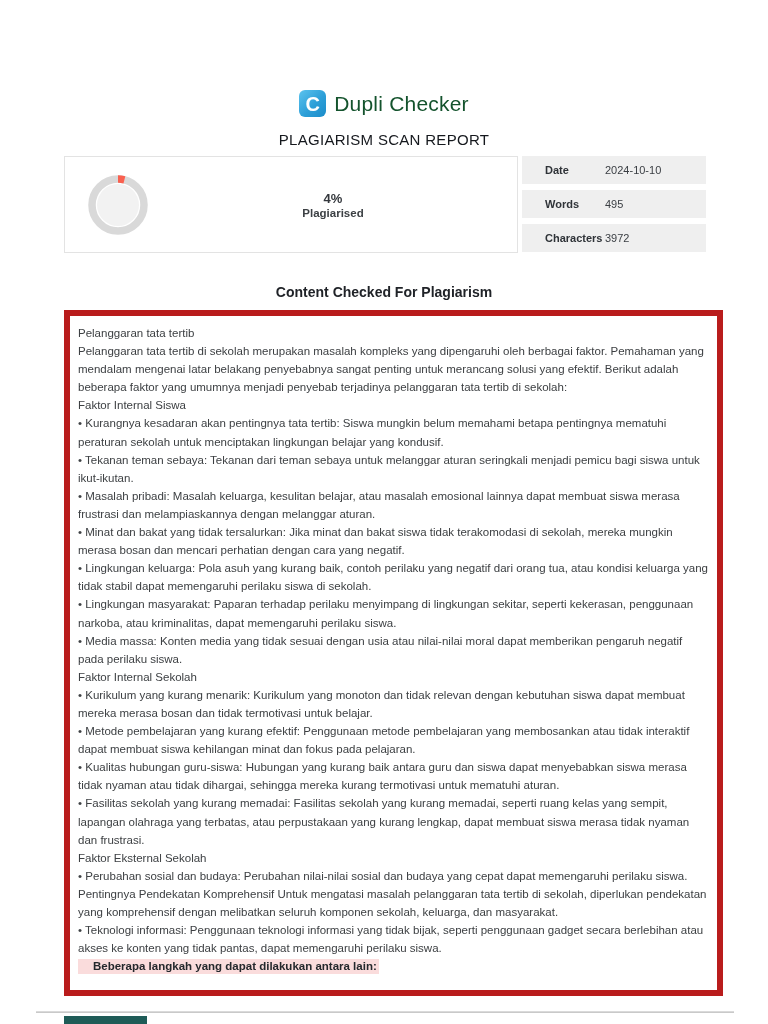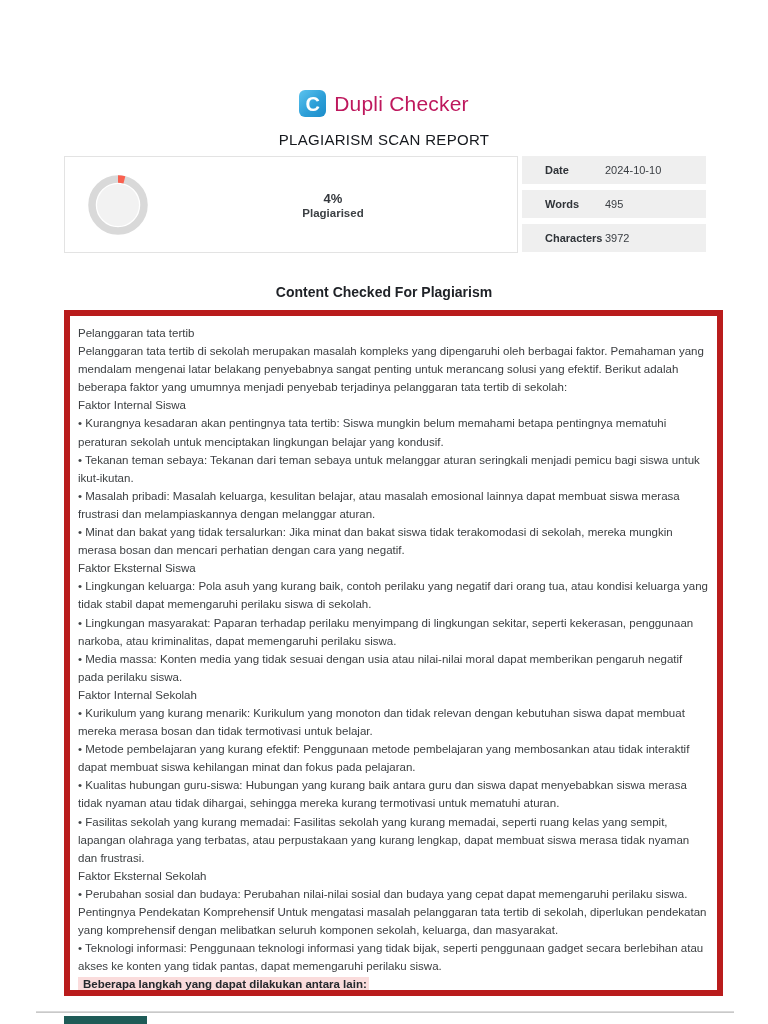--- a/index.html
+++ b/index.html
@@ -3,21 +3,21 @@
 <meta charset="utf-8">
 <style>
   * { margin:0; padding:0; box-sizing:border-box; }
   html,body { width:768px; height:1024px; background:#ffffff; }
   body { font-family:"Liberation Sans", sans-serif; position:relative; overflow:hidden; color:#3d4043; }
 
   
   .logo-row { position:absolute; top:90px; left:0; width:768px; display:flex; justify-content:center; align-items:center; gap:8px; }
   .logo-badge { width:27px; height:27px; border-radius:6px; background:linear-gradient(135deg,#5cc3ee 0%,#2d9fd8 55%,#1b8cc9 100%);
     display:flex; align-items:center; justify-content:center; color:#fff; font-size:20px; font-weight:700; line-height:1; }
-  .logo-text { font-size:21px; font-weight:300; color:#be185d; letter-spacing:0.2px; }
+  .logo-text { font-size:21px; font-weight:300; color:#14532d; letter-spacing:0.2px; }
 
   .report-title { position:absolute; top:131px; left:0; width:768px; text-align:center;
     font-size:15px; font-weight:400; color:#15181d; letter-spacing:0.3px; }
 
   
   .chart-box { position:absolute; left:64px; top:156px; width:454px; height:97px;
     border:1px solid #e3e3e3; background:#fff; display:flex; }
   .chart-cell { flex:1; display:flex; align-items:center; }
   .chart-cell + .chart-cell { border-left:1px solid #e3e3e3; }
   .donut-wrap { width:62px; height:62px; margin-left:22px; flex:none; }
@@ -33,21 +33,21 @@
   .stat-value { font-size:11px; font-weight:400; color:#3a3e43; }
 
   .content-title { position:absolute; top:284px; left:0; width:768px; text-align:center;
     font-size:14px; font-weight:700; color:#202328; }
 
   
   .content-box { position:absolute; left:64px; top:310px; width:659px; height:686px;
     border:6px solid #b91c1c; background:#fff; padding:8px 8px 6px 8px; overflow:hidden; }
   .content-box p { font-size:11.5px; line-height:18.1px; color:#3d4043; font-weight:400; }
   .content-box p.highlighted { font-weight:700; color:#24282c; }
-  .content-box p.highlighted .hl { background:#fadcdc; padding:1px 2px 2px 5px; }
+  .content-box p.highlighted .hl { background:#fadcdc; padding:1px 2px 2px 15px; }
 
   
   .bottom-divider { position:absolute; left:36px; top:1011px; width:698px; height:2px;
     background:#dadada; border-bottom:1px solid #c9c9c9; }
   .next-peek { position:absolute; left:64px; top:1016px; width:83px; height:8px; background:#1e5b57; }
 </style>
 </head>
 <body>
 
 <div class="logo-row">
@@ -93,21 +93,20 @@
 <div class="content-title">Content Checked For Plagiarism</div>
 
 <div class="content-box">
     <p>Pelanggaran tata tertib</p>
     <p>Pelanggaran tata tertib di sekolah merupakan masalah kompleks yang dipengaruhi oleh berbagai faktor. Pemahaman yang mendalam mengenai latar belakang penyebabnya sangat penting untuk merancang solusi yang efektif. Berikut adalah beberapa faktor yang umumnya menjadi penyebab terjadinya pelanggaran tata tertib di sekolah:</p>
     <p>Faktor Internal Siswa</p>
     <p>• Kurangnya kesadaran akan pentingnya tata tertib: Siswa mungkin belum memahami betapa pentingnya mematuhi peraturan sekolah untuk menciptakan lingkungan belajar yang kondusif.</p>
     <p>• Tekanan teman sebaya: Tekanan dari teman sebaya untuk melanggar aturan seringkali menjadi pemicu bagi siswa untuk ikut-ikutan.</p>
     <p>• Masalah pribadi: Masalah keluarga, kesulitan belajar, atau masalah emosional lainnya dapat membuat siswa merasa frustrasi dan melampiaskannya dengan melanggar aturan.</p>
     <p>• Minat dan bakat yang tidak tersalurkan: Jika minat dan bakat siswa tidak terakomodasi di sekolah, mereka mungkin merasa bosan dan mencari perhatian dengan cara yang negatif.</p>
-    <p>Faktor Eksternal Siswa</p>
     <p>• Lingkungan keluarga: Pola asuh yang kurang baik, contoh perilaku yang negatif dari orang tua, atau kondisi keluarga yang tidak stabil dapat memengaruhi perilaku siswa di sekolah.</p>
     <p>• Lingkungan masyarakat: Paparan terhadap perilaku menyimpang di lingkungan sekitar, seperti kekerasan, penggunaan narkoba, atau kriminalitas, dapat memengaruhi perilaku siswa.</p>
     <p>• Media massa: Konten media yang tidak sesuai dengan usia atau nilai-nilai moral dapat memberikan pengaruh negatif pada perilaku siswa.</p>
     <p>Faktor Internal Sekolah</p>
     <p>• Kurikulum yang kurang menarik: Kurikulum yang monoton dan tidak relevan dengan kebutuhan siswa dapat membuat mereka merasa bosan dan tidak termotivasi untuk belajar.</p>
     <p>• Metode pembelajaran yang kurang efektif: Penggunaan metode pembelajaran yang membosankan atau tidak interaktif dapat membuat siswa kehilangan minat dan fokus pada pelajaran.</p>
     <p>• Kualitas hubungan guru-siswa: Hubungan yang kurang baik antara guru dan siswa dapat menyebabkan siswa merasa tidak nyaman atau tidak dihargai, sehingga mereka kurang termotivasi untuk mematuhi aturan.</p>
     <p>• Fasilitas sekolah yang kurang memadai: Fasilitas sekolah yang kurang memadai, seperti ruang kelas yang sempit, lapangan olahraga yang terbatas, atau perpustakaan yang kurang lengkap, dapat membuat siswa merasa tidak nyaman dan frustrasi.</p>
     <p>Faktor Eksternal Sekolah</p>
     <p>• Perubahan sosial dan budaya: Perubahan nilai-nilai sosial dan budaya yang cepat dapat memengaruhi perilaku siswa.</p>

